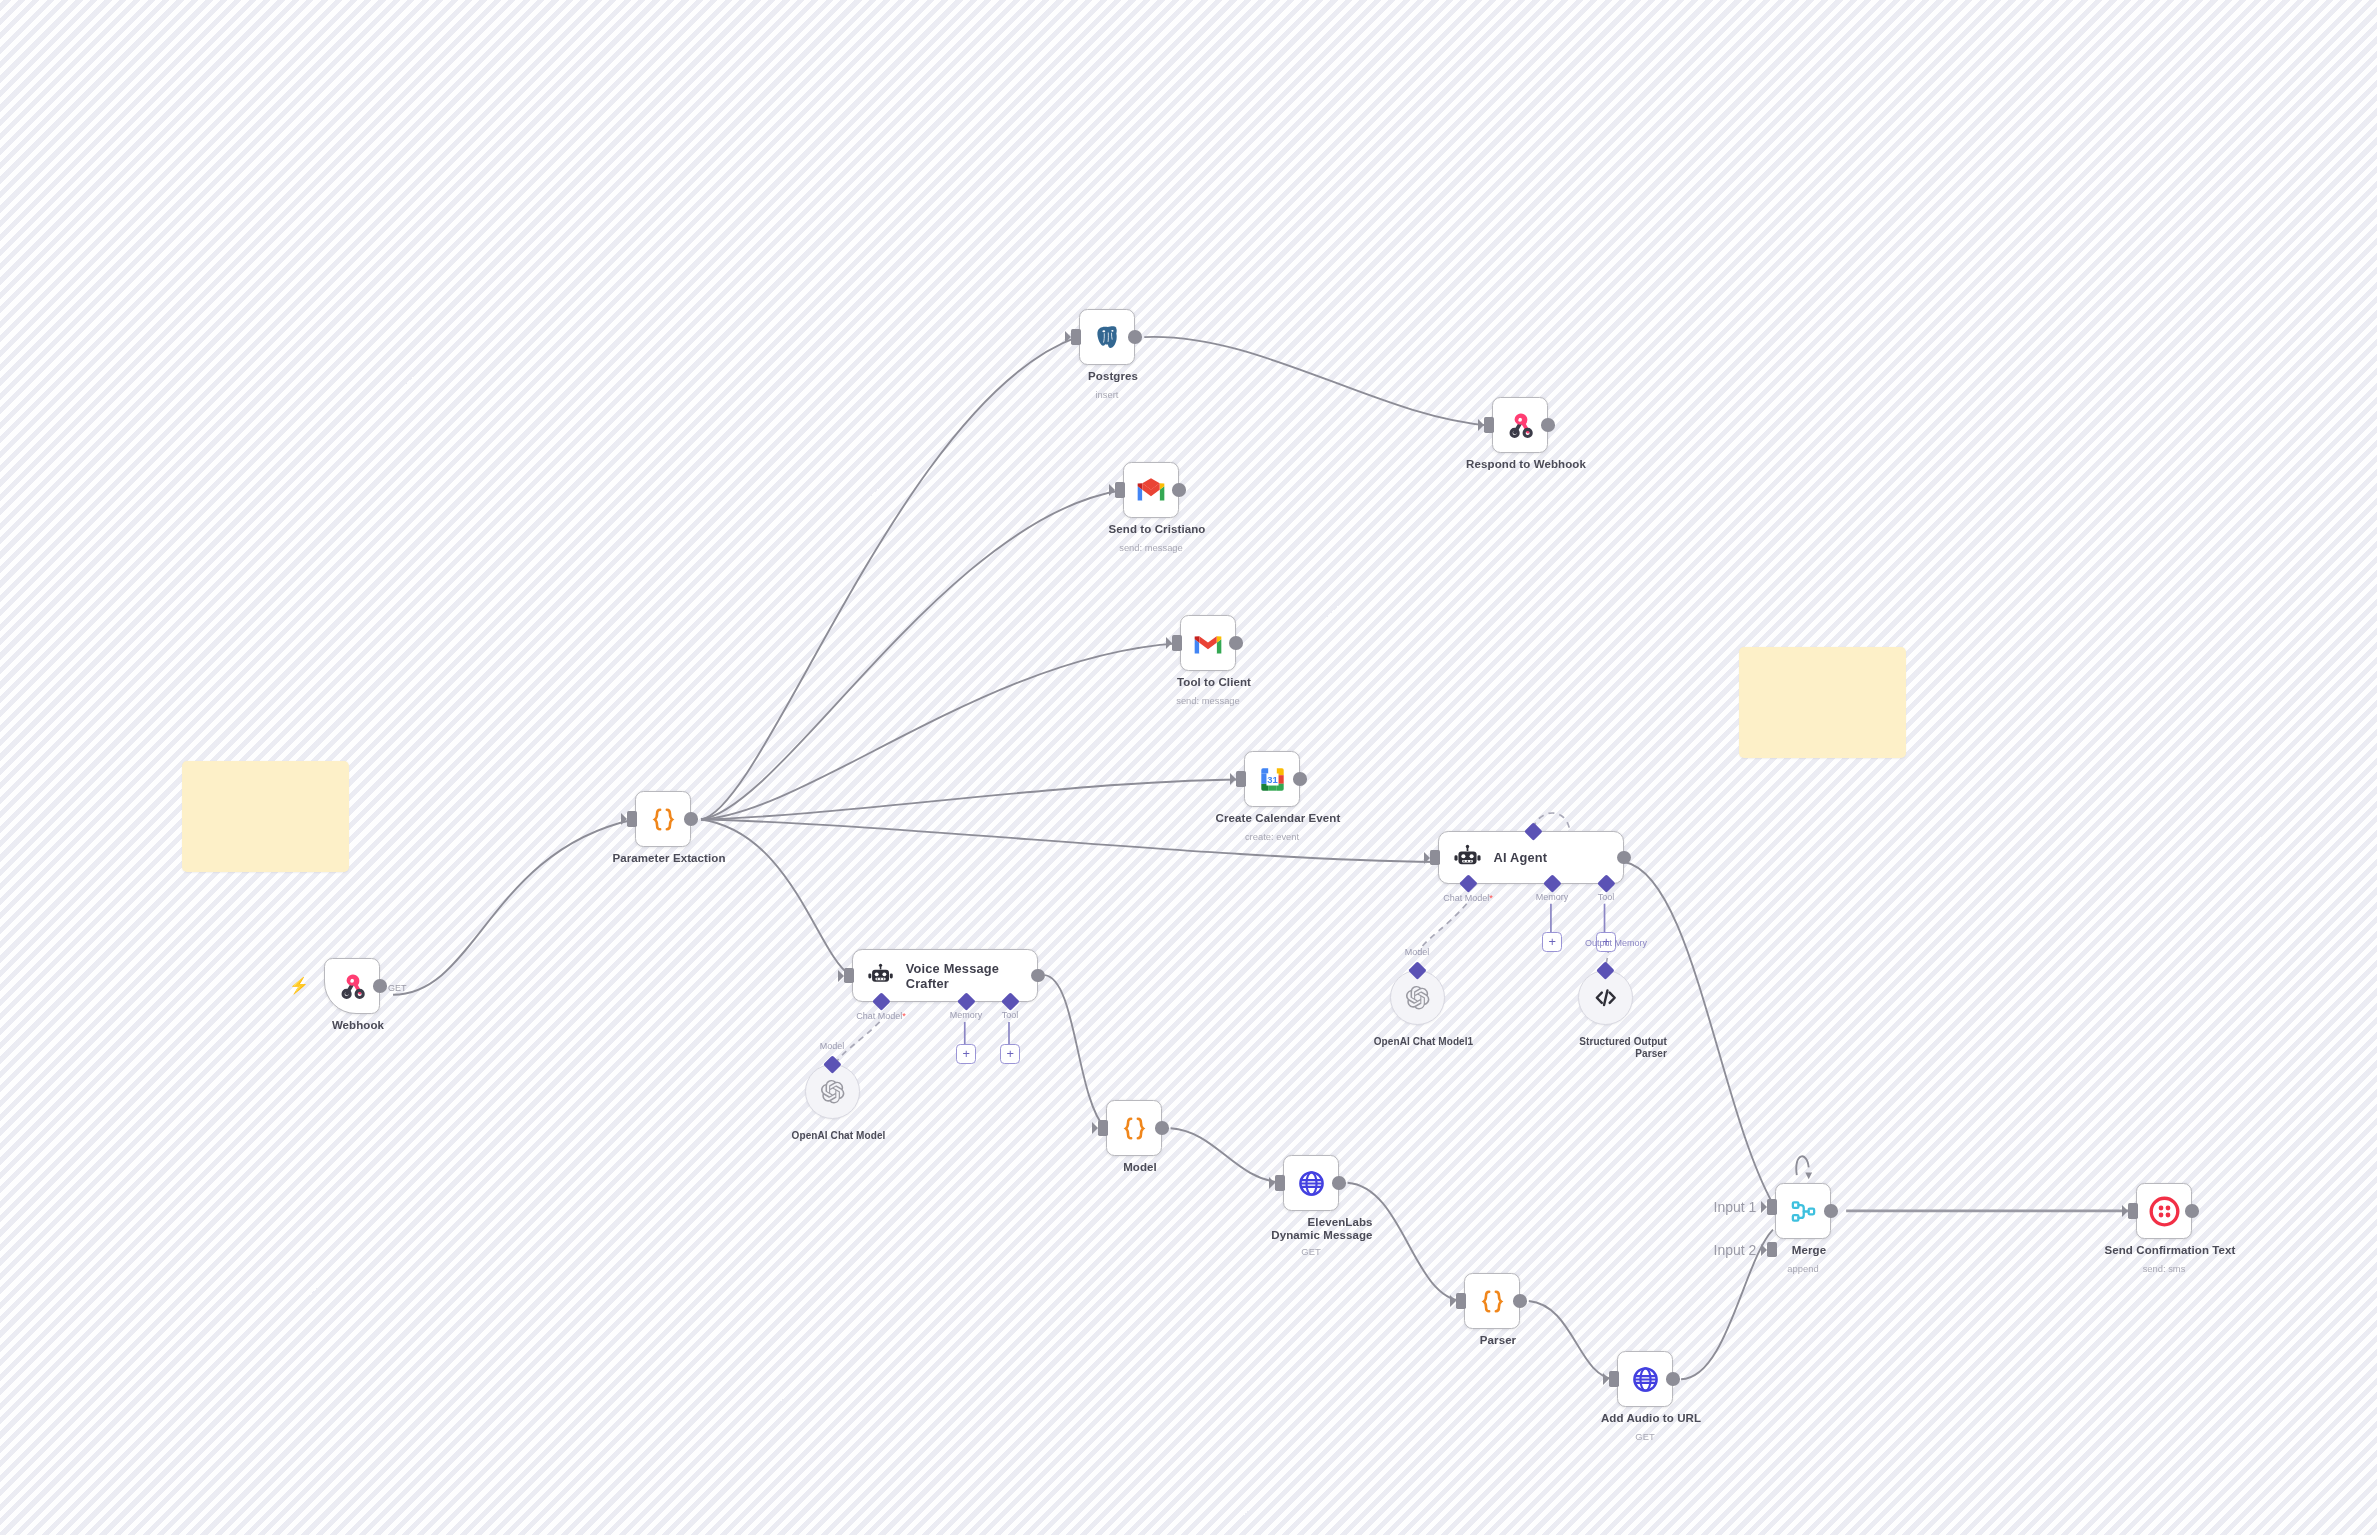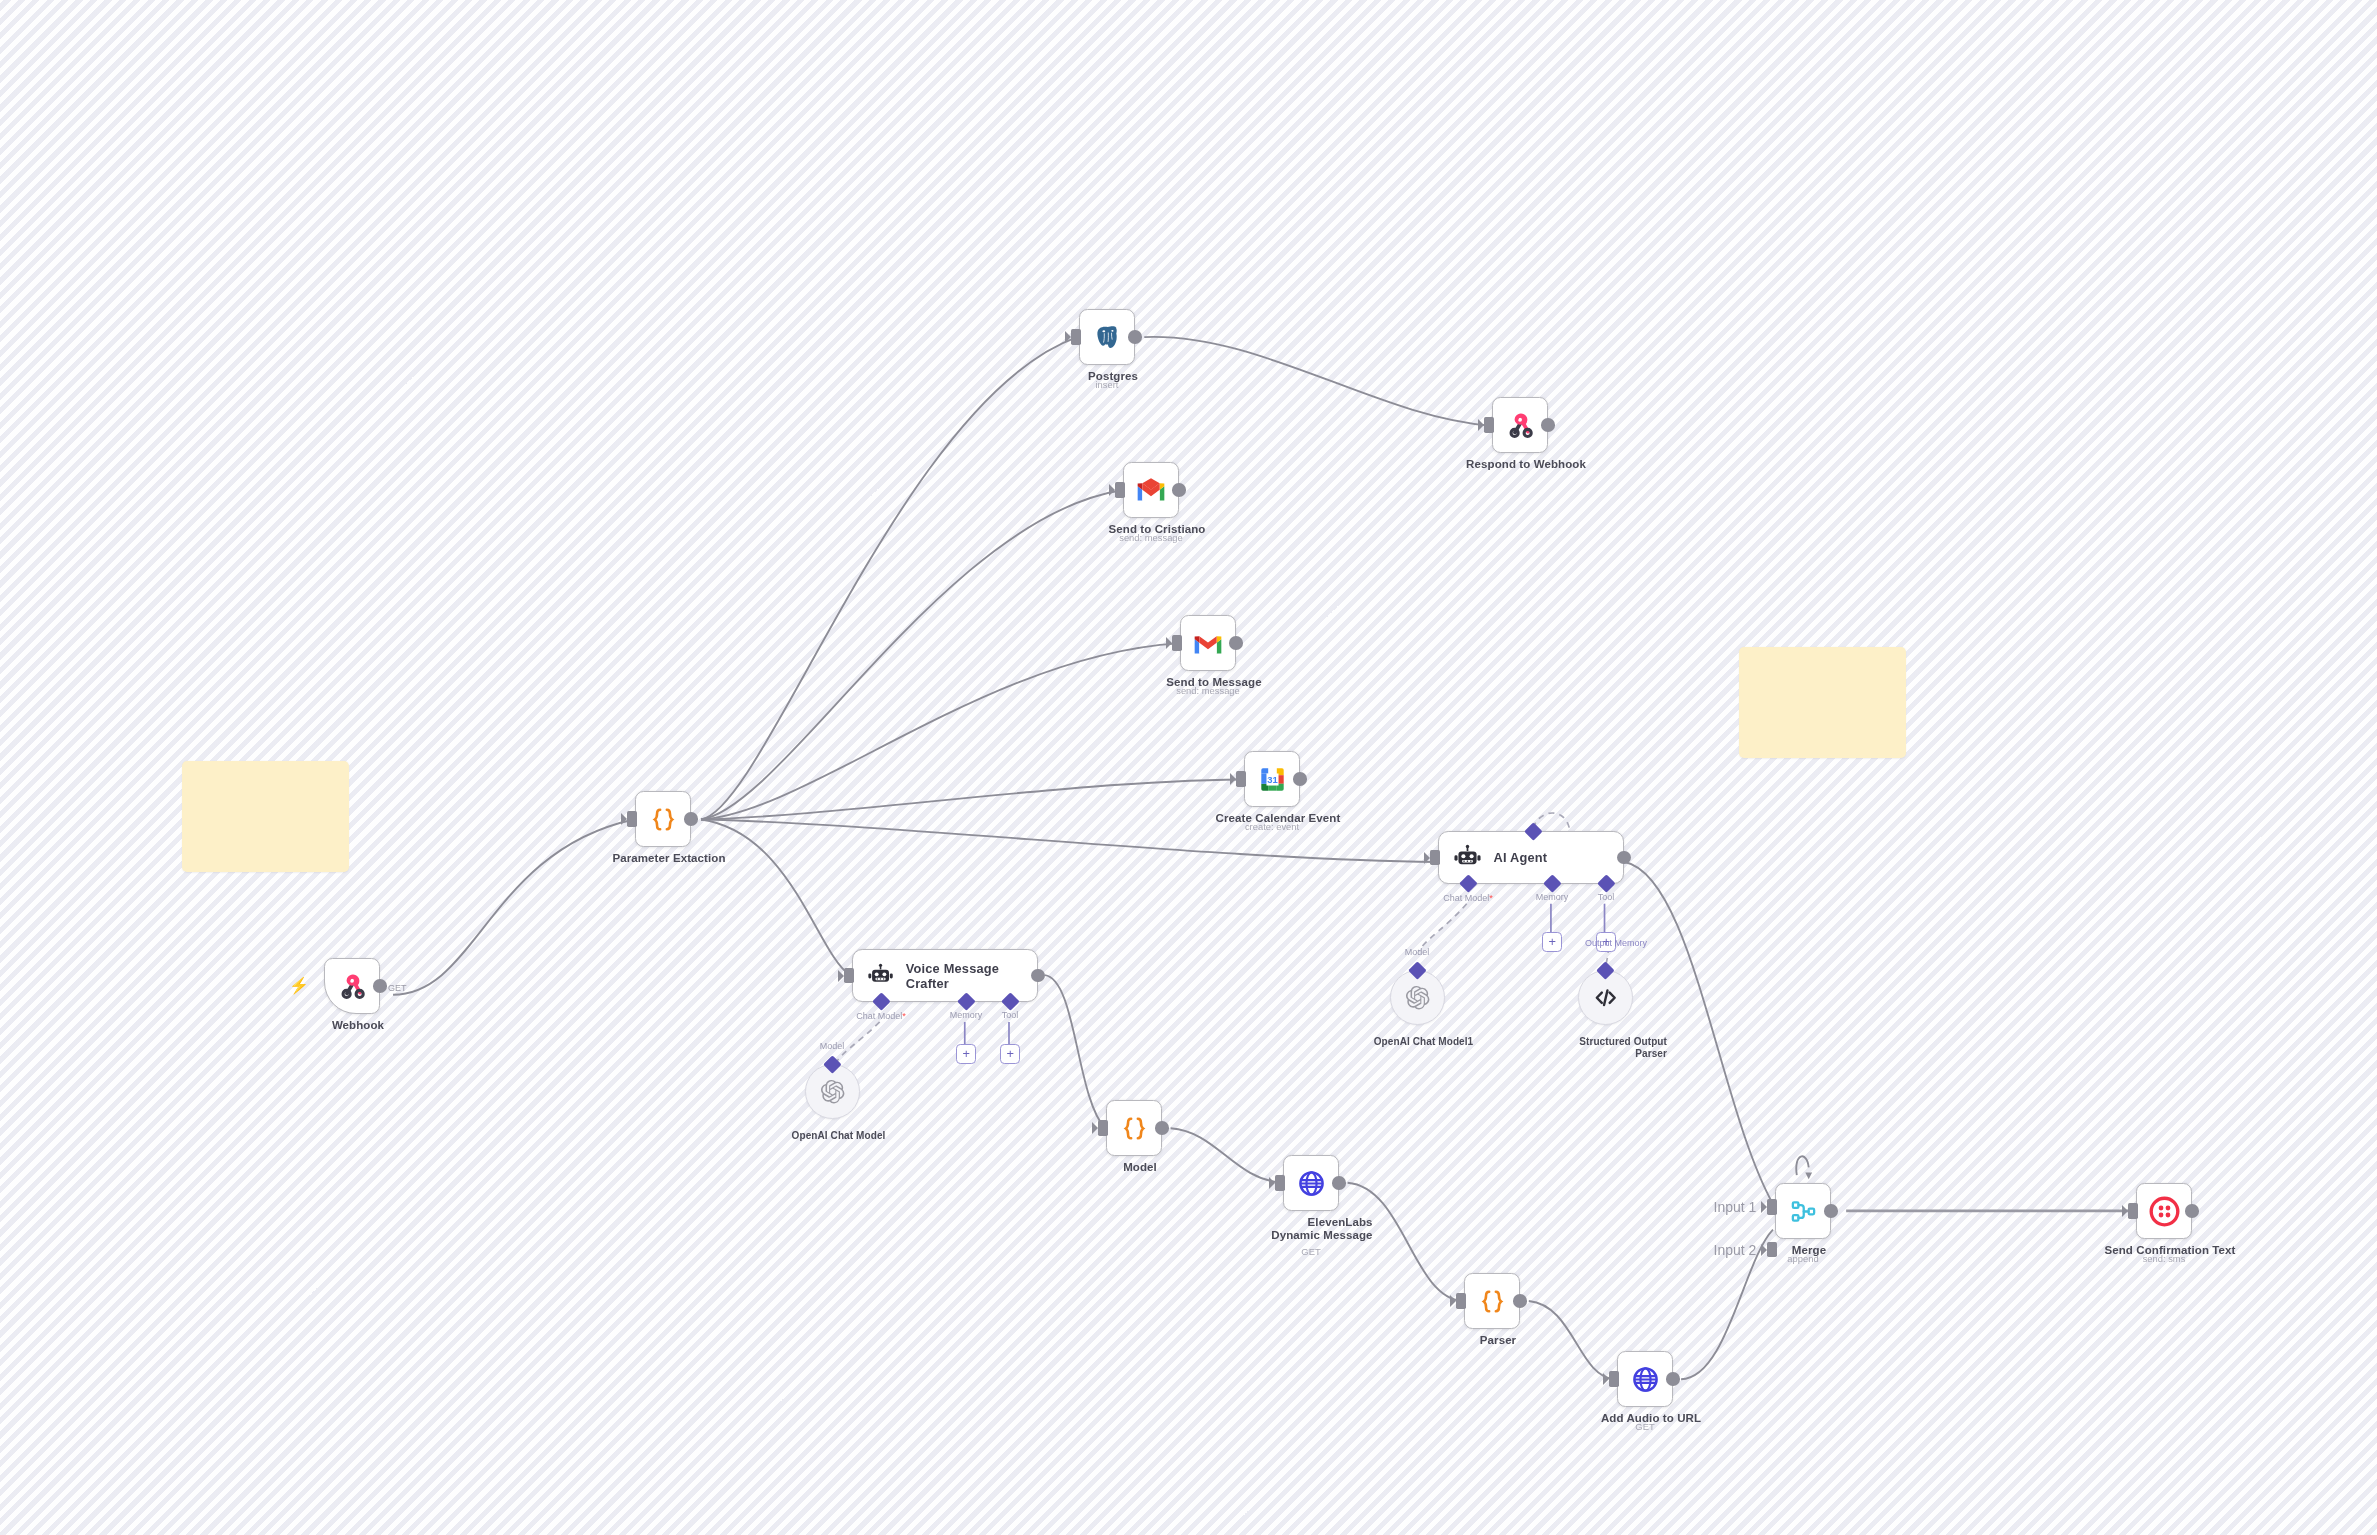--- a/index.html
+++ b/index.html
@@ -72,21 +72,21 @@
     text-align: right;
     letter-spacing: 0.1px;
     padding-left: 12px;
   }
   .node-title.wrap2 { white-space: normal; width: 111px; line-height: 1.15; }
   .node-sub {
     position: absolute;
     top: 100%;
     left: 50%;
     transform: translateX(-50%);
-    margin-top: 15px;
+    margin-top: 25px;
     font-size: 9.4px;
     color: #a8a8b4;
     white-space: nowrap;
     text-align: center;
   }
   .node-sub.low { margin-top: 36px; }
   .wide-label {
     font-size: 12.8px;
     font-weight: bold;
     color: #3f3f4c;
@@ -314,21 +314,21 @@
     <div class="port-in"></div>
     <svg class="ico" width="32" height="25.5" viewBox="0 0 48 36">
       <path d="M4 34h7V18L4 12.6z" fill="#4285f4"></path>
       <path d="M37 34h7V12.6L37 18z" fill="#34a853"></path>
       <path d="M11 34V18l13 9.6L37 18v16z" fill="#fff"></path>
       <path d="M4 8.5v4.1L11 18V8.2z" fill="#c5221f"></path>
       <path d="M44 8.5v4.1L37 18V8.2z" fill="#fbbc04"></path>
       <path d="M11 18l13 9.6L37 18V8.2L24 17.8 11 8.2z" fill="#ea4335"></path>
     </svg>
     <div class="port-out"></div>
-    <div class="node-title">Send to Message</div>
+    <div class="node-title">Tool to Client</div>
     <div class="node-sub">send: message</div>
   </div>
 
   <div class="node square" style="left:1244px; top:751px;">
     <div class="port-in"></div>
     <svg class="ico" width="31" height="31" viewBox="0 0 36 36">
       <rect x="5" y="5" width="26" height="26" rx="2" fill="#fff"></rect>
       <path d="M5 7a2 2 0 0 1 2-2h6v6H5z" fill="#4285f4"></path>
       <path d="M13 5h10v6H13z" fill="#1967d2" opacity="0.0"></path>
       <path d="M23 5h6a2 2 0 0 1 2 2v6h-8z" fill="#fbbc04"></path>

